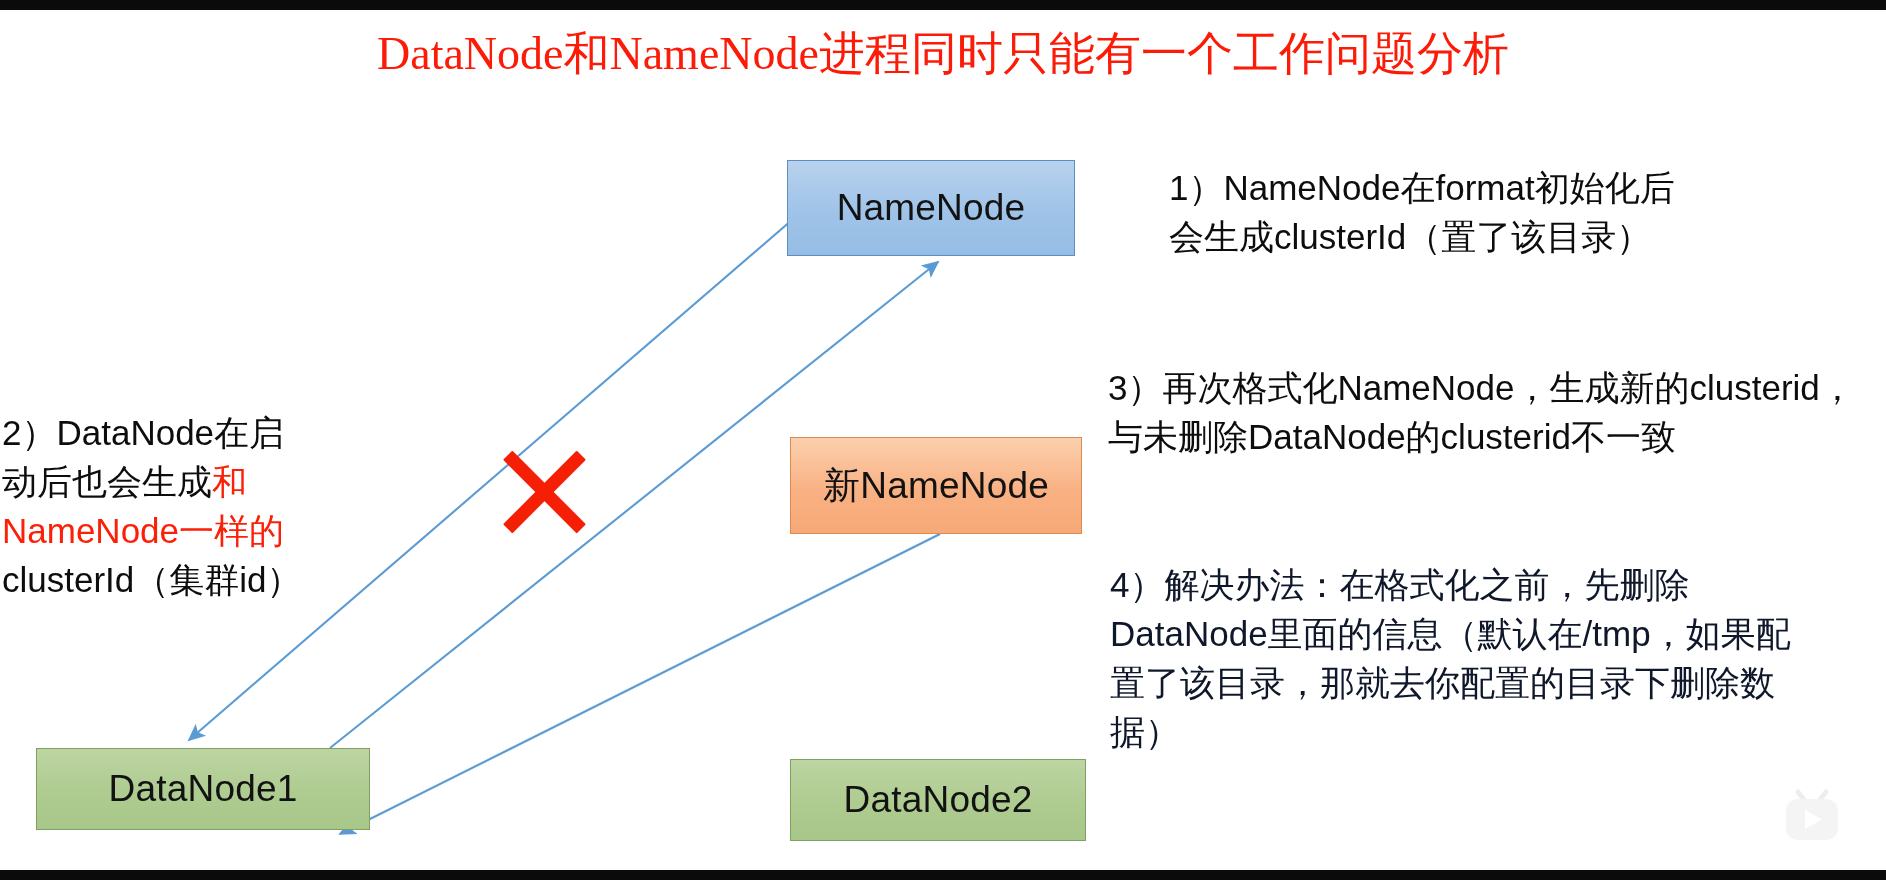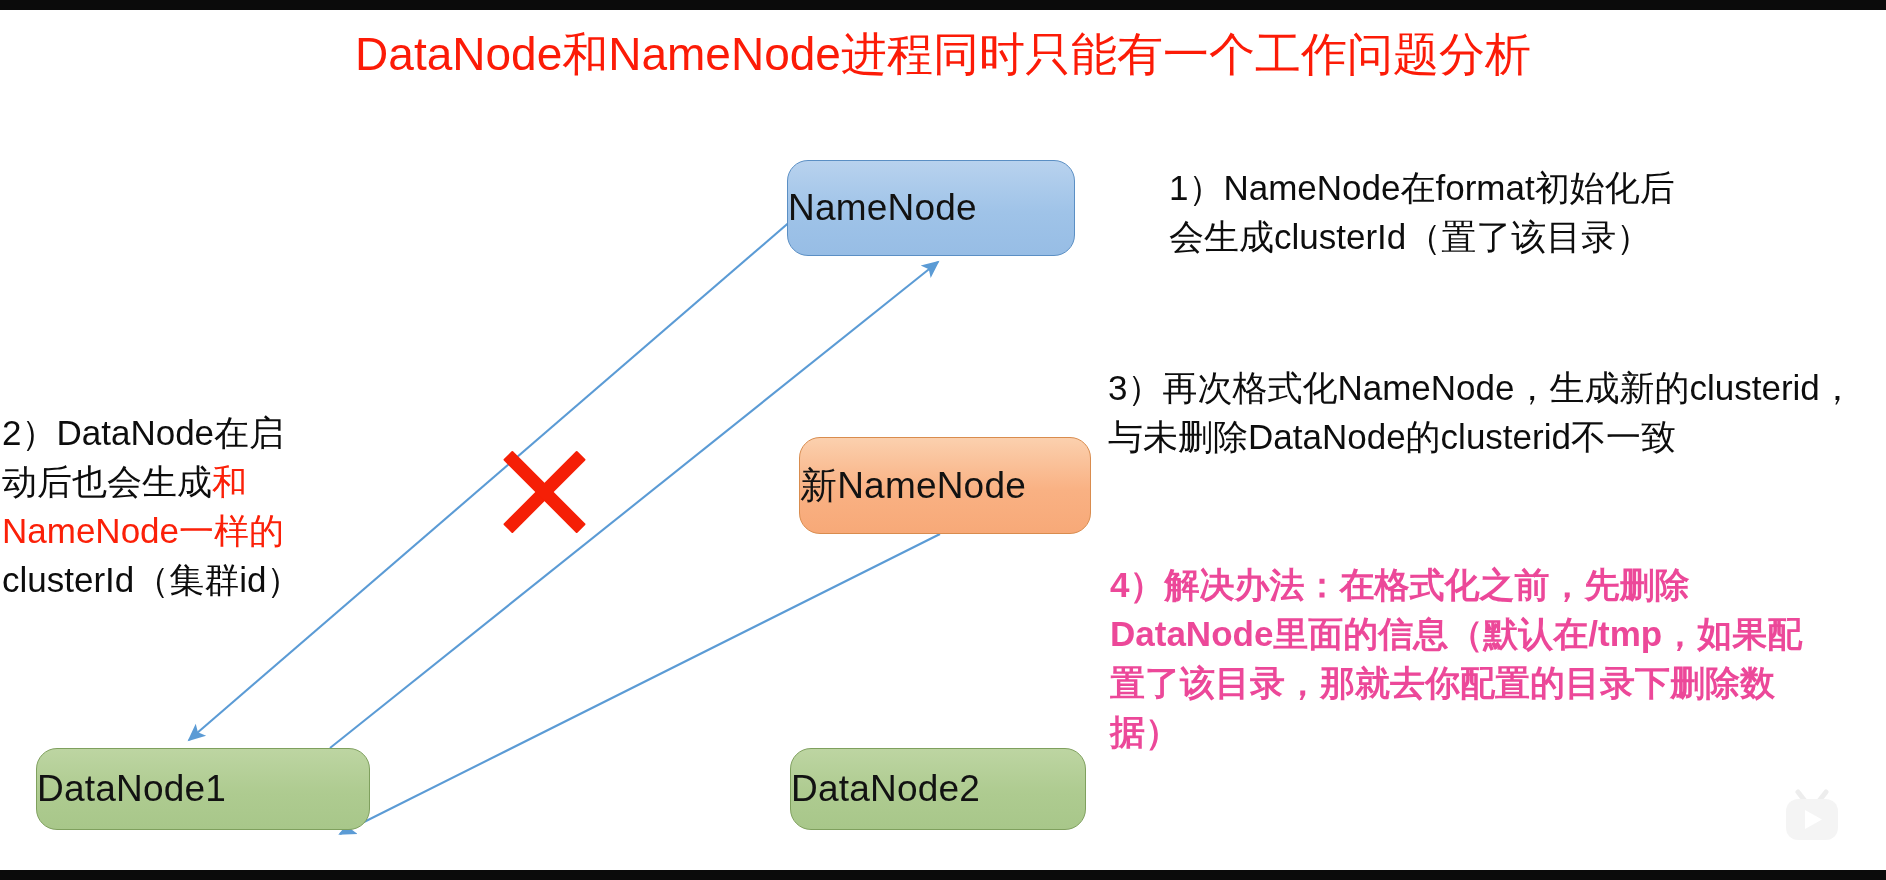--- a/index.html
+++ b/index.html
@@ -28,21 +28,21 @@
   .strip.top    { top: 0;   height: 10px; }
   .strip.bottom { top: 870px; height: 10px; }
 
   
   #title {
     position: absolute;
     left: 0;
     top: 26px;
     width: 1886px;
     text-align: center;
-    font-family: Liberation Sans, sans-serif;
+    font-family: Liberation Serif, serif;
     font-size: 46px;
     line-height: 56px;
     font-weight: 400;
     color: #fc1b07;
     white-space: nowrap;
   }
 
   
   #links {
     position: absolute;
@@ -52,57 +52,55 @@
     height: 880px;
     pointer-events: none;
   }
 
   
   .node {
     position: absolute;
     box-sizing: border-box;
     display: flex;
     align-items: center;
-    justify-content: flex-start;
+    justify-content: center;
     font-size: 37px;
     color: #121212;
     letter-spacing: .2px;
     white-space: nowrap;
-    border-radius: 21px;
   }
   .node.namenode {
     left: 787px; top: 160px; width: 288px; height: 96px;
     background: linear-gradient(180deg,#b8d2ee 0%,#9fc3e8 55%,#97bde5 100%);
     border: 1px solid #5b8fc4;
   }
   .node.newnamenode {
     left: 790px; top: 437px; width: 292px; height: 97px;
     background: linear-gradient(180deg,#fbd0ae 0%,#f9b183 55%,#f7a978 100%);
     border: 1px solid #d98c4e;
-    margin-left: 9px;
   }
   .node.datanode {
     top: 748px; height: 82px;
     background: linear-gradient(180deg,#bdd5a2 0%,#aecb90 55%,#a8c78a 100%);
     border: 1px solid #7fa05e;
   }
   .node.dn1 { left: 36px;   width: 334px; }
-  .node.dn2 { left: 790px;  width: 296px; }
+  .node.dn2 { left: 790px;  width: 296px; margin-top: 11px; }
   .node.dn3 { left: 1331px; width: 290px; }
 
   
   .note {
     position: absolute;
     font-size: 35px;
     line-height: 49px;
     color: #0d0d0d;
     letter-spacing: 0px;
   }
   .note .hl { color: #fb2008; }
-  .note.red { color: #ec4899; font-weight: bold; }
+  .note.red { color: #0f172a; }
 
   #note-2 { left: 2px;    top: 380px; width: 330px; margin-top: 28px; }
   #note-1 { left: 1169px; top: 163px; width: 560px; }
   #note-3 { left: 1108px; top: 363px; width: 790px; }
   #note-4 { left: 1110px; top: 560px; width: 760px; }
 
   
   #xmark {
     position: absolute;
     left: 492px;

